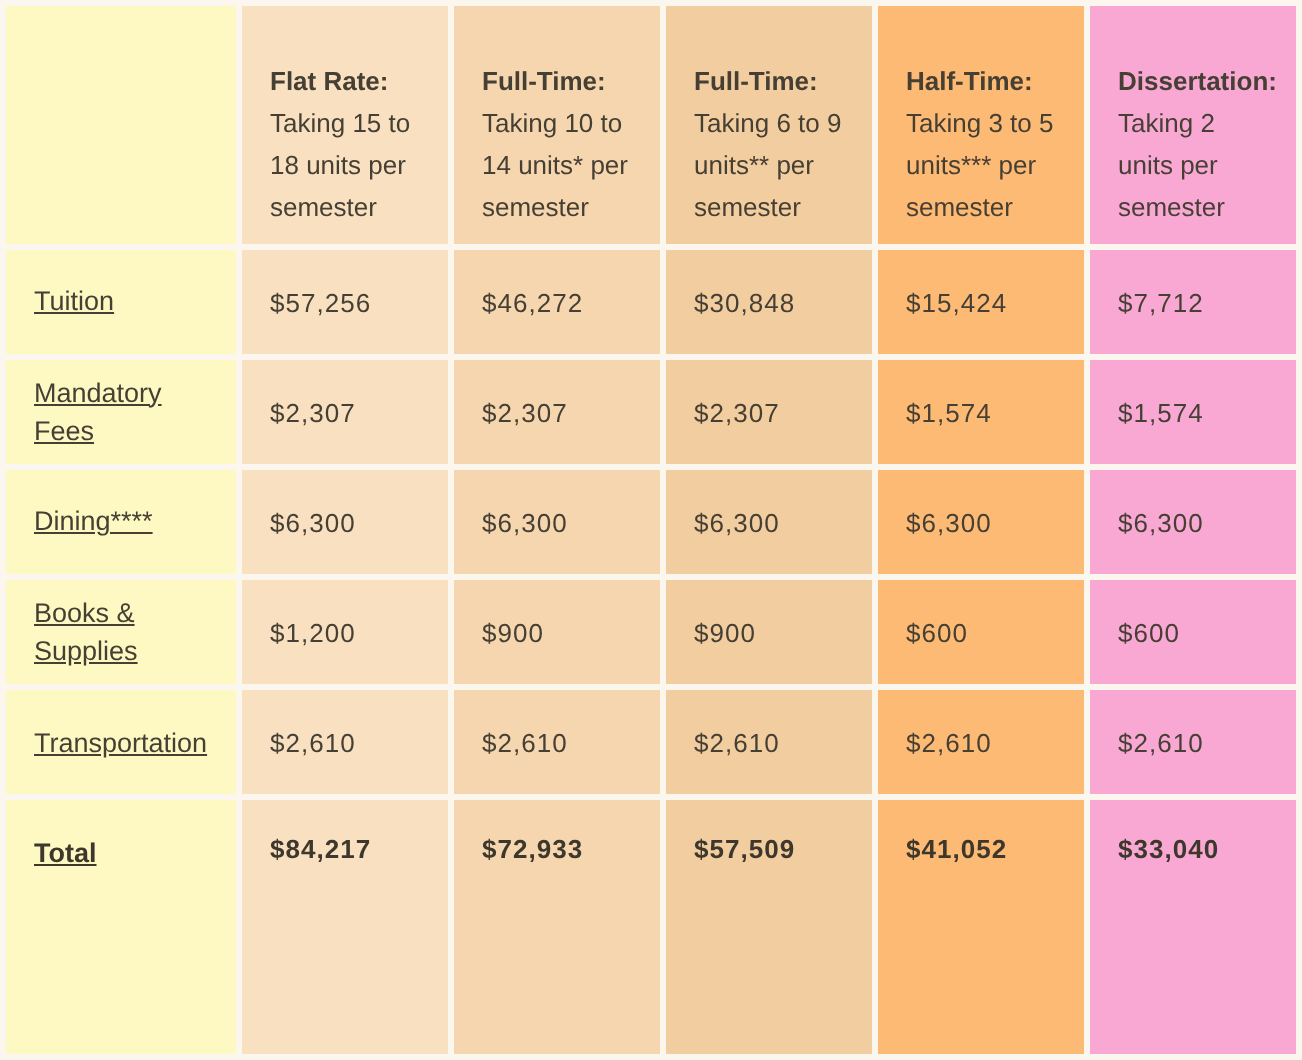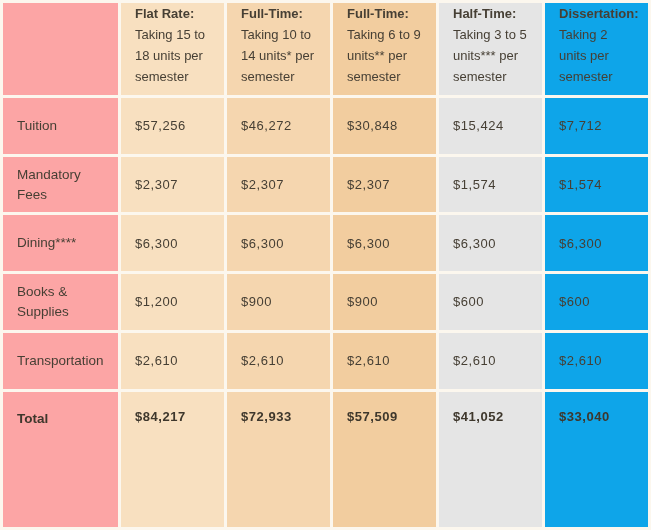--- a/index.html
+++ b/index.html
@@ -10,37 +10,37 @@
   }
   table.cost-table {
     width: 651px;
     height: 530px;
     border-collapse: separate;
     border-spacing: 3px;
     table-layout: fixed;
     color: #463f34;
   }
   
-  .c0 { background: #fca5a5; }
+  .c0 { background: #fef9c3; text-decoration: underline; }
   .c1 { background: #f8e0c0; }
   .c2 { background: #f5d6af; }
   .c3 { background: #f2cd9f; }
-  .c4 { background: #e5e5e5; }
-  .c5 { background: #0ea5e9; margin-top: 26px; }
+  .c4 { background: #fdba74; }
+  .c5 { background: #f9a8d4; margin-top: 26px; }
 
   th, td {
     padding: 0 10px 0 14px;
     font-size: 13px;
     text-align: left;
     font-weight: 400;
     overflow: hidden;
   }
   thead th {
     vertical-align: top;
-    padding-top: 0;
+    padding-top: 27px;
     line-height: 1.62;
     height: 92px;
   }
   thead .col-title {
     font-weight: 700;
     display: block;
   }
   thead .col-subtitle {
     display: block;
     max-width: 84px;

